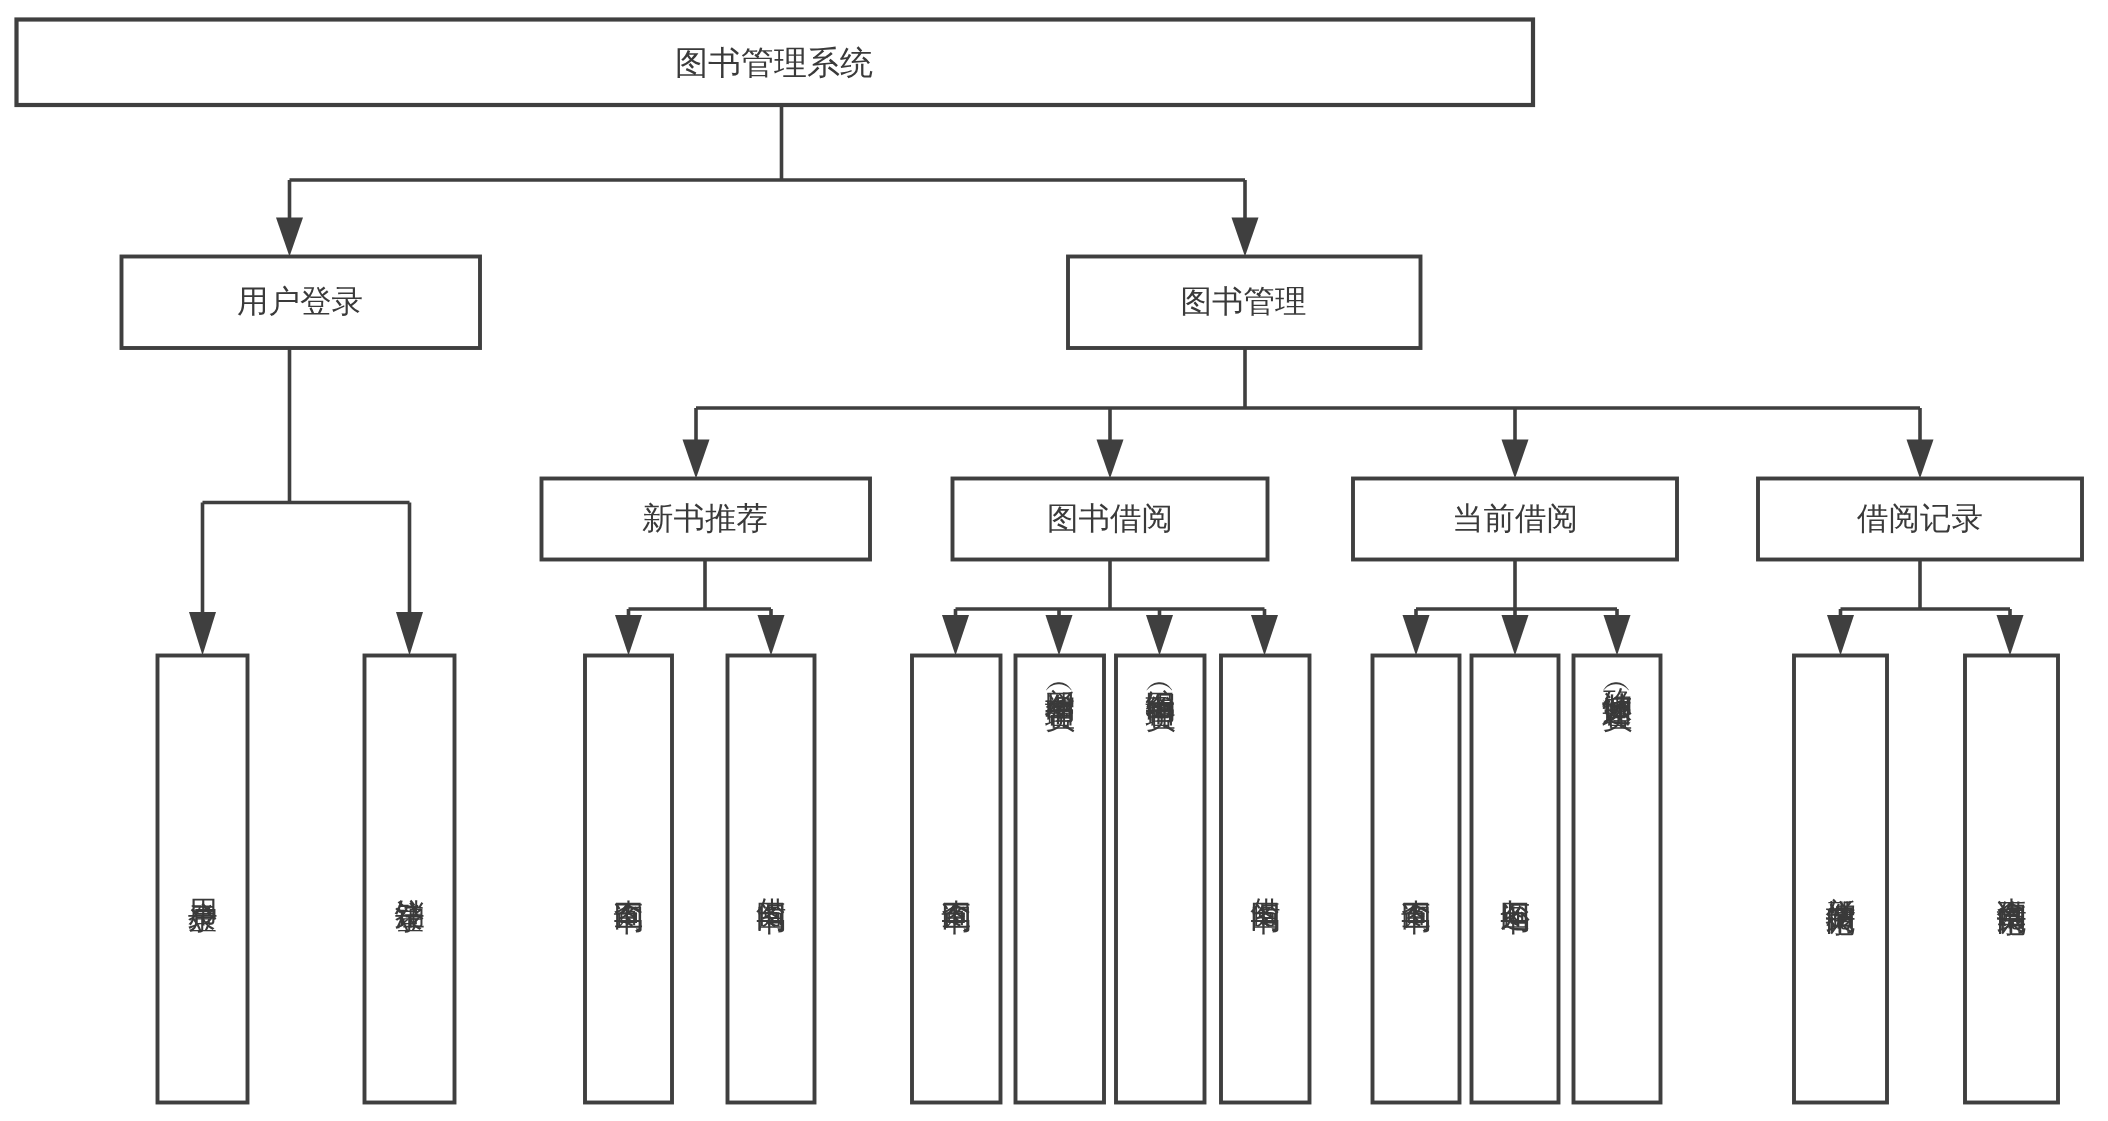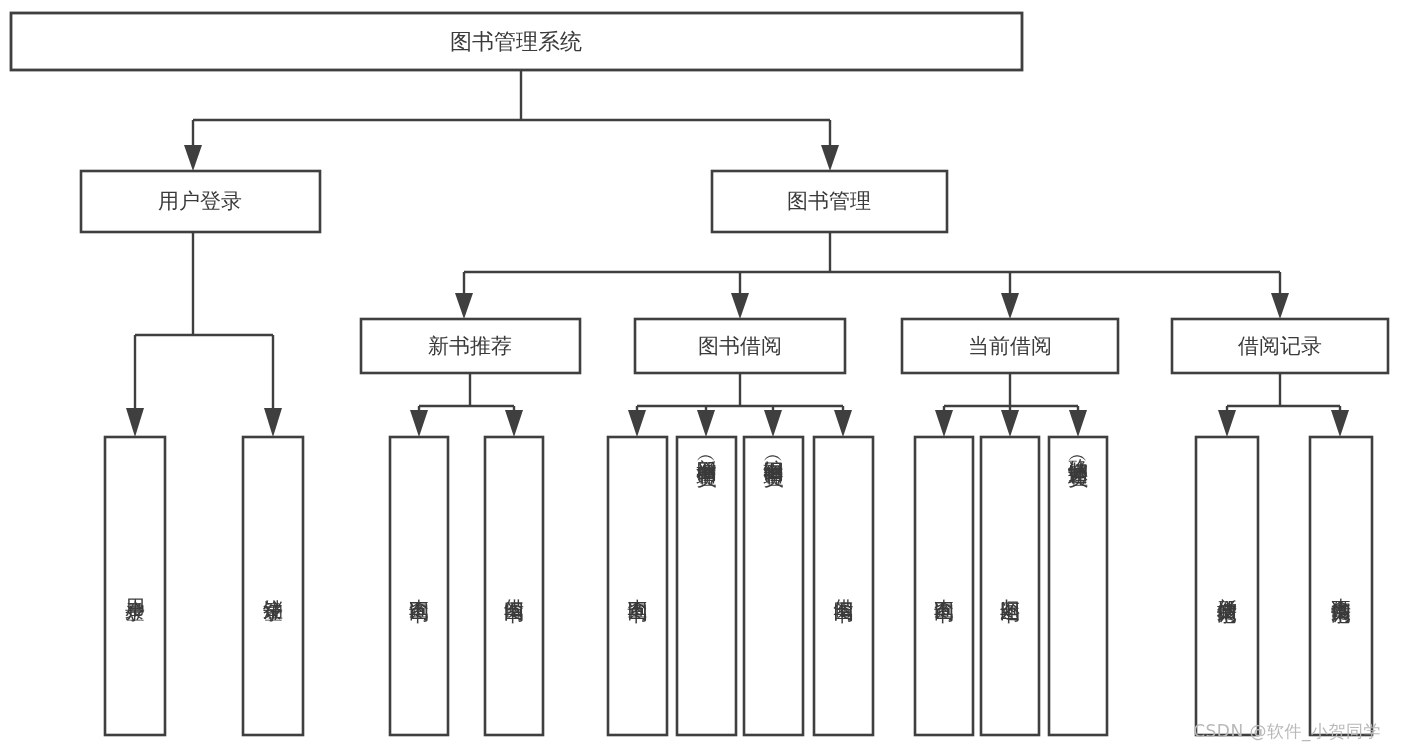--- a/index.html
+++ b/index.html
@@ -235,15 +235,14 @@
     <span class="vertical-label">确认归还（管理员）</span>
   </div>
 
   <div class="vertical-label-wrap" style="left:1196px; top:437px; width:62px; height:298px;">
     <span class="vertical-label">新增借阅记录</span>
   </div>
   <div class="vertical-label-wrap" style="left:1310px; top:437px; width:62px; height:298px;">
     <span class="vertical-label">查询借阅记录</span>
   </div>
 
-  <div class="watermark">CSDN @软件_小贺同学</div>
 
 </div>
 
 </body></html>

